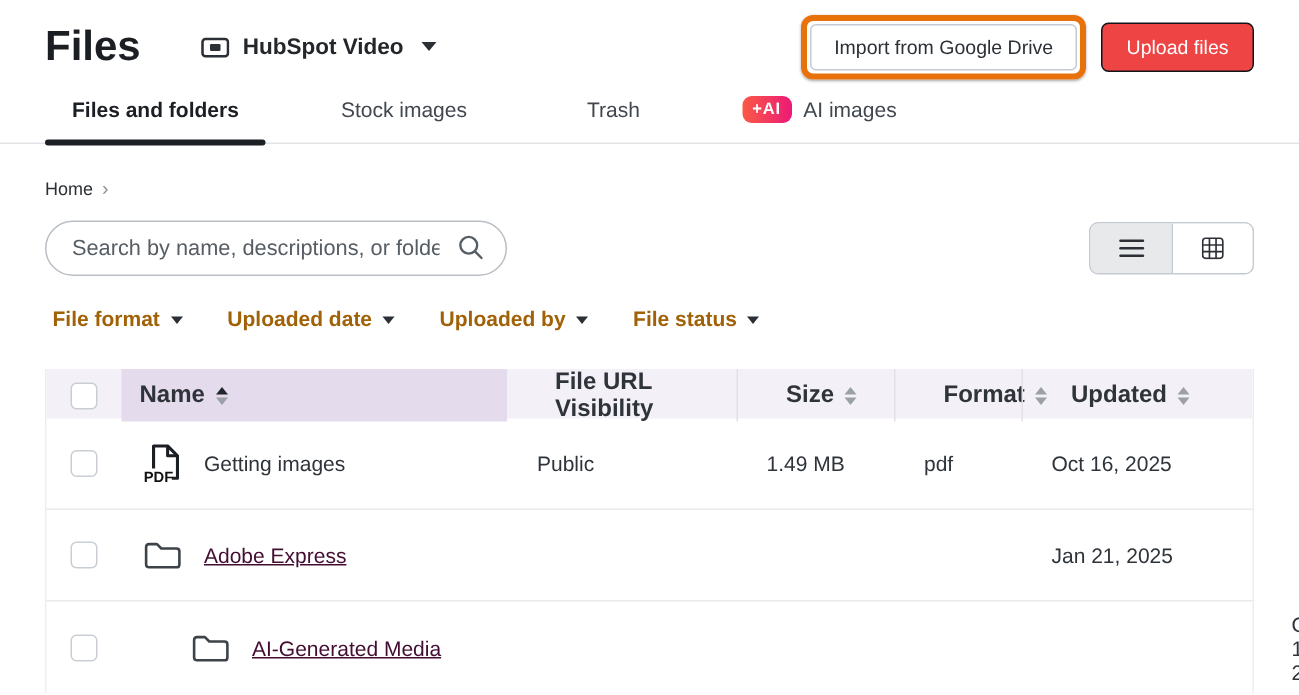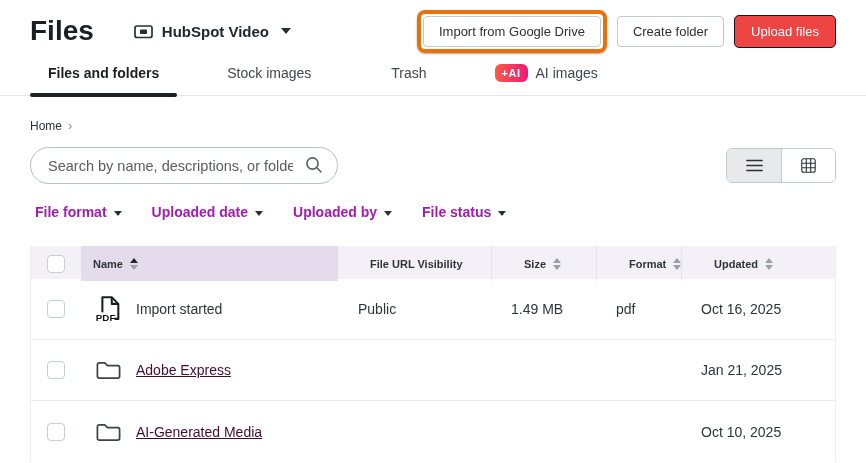--- a/index.html
+++ b/index.html
@@ -42,40 +42,40 @@
     font-family:"Liberation Sans",sans-serif; }
   .search-input::placeholder { color:#565d64; opacity:1; }
   .search-ic { position:absolute; right:15px; top:9px; }
   .view-toggle { display:flex; border:1px solid #c5cad0; border-radius:6px; overflow:hidden; height:35px; }
   .vt-btn { width:54px; display:flex; align-items:center; justify-content:center; background:#fff; cursor:pointer; }
   .vt-btn.active { background:#e7e9eb; }
   .vt-btn + .vt-btn { border-left:1px solid #c5cad0; }
 
   
   .filters { display:flex; gap:30px; padding:20px 30px 0 35px; }
-  .filter { display:flex; align-items:center; gap:7px; font-size:14px; font-weight:700; color:#a21caf; cursor:pointer; }
+  .filter { display:flex; align-items:center; gap:7px; font-size:14px; font-weight:700; color:#a16207; cursor:pointer; }
   .fcaret { width:0; height:0; border-left:4.5px solid transparent; border-right:4.5px solid transparent;
     border-top:5.5px solid #2b3036; margin-top:2px; }
 
   
   .table { margin:26px 30px 0 30px; border-left:1px solid #ecedef; border-right:1px solid #ecedef; }
   .trow { display:grid; grid-template-columns:50px 257px 153px 105px 85px auto; align-items:center; }
-  .thead { background:#f4f0f7; height:33px; font-size:11px; font-weight:700; color:#2f343a; }
+  .thead { background:#f4f0f7; height:33px; font-size:16px; font-weight:700; color:#2f343a; }
   .th { display:flex; align-items:center; height:35px; padding-left:32px; }
   .th.sorted { background:#e4dbec; }
   .th-check { justify-content:center; padding-left:0; }
   .th.bordered { border-left:1px solid #e5e0ea; }
   .sorts { display:flex; flex-direction:column; gap:2px; margin-left:7px; }
   .tri-up { width:0;height:0;border-left:4px solid transparent;border-right:4px solid transparent;border-bottom:5px solid #9aa0a6; }
   .tri-dn { width:0;height:0;border-left:4px solid transparent;border-right:4px solid transparent;border-top:5px solid #9aa0a6; }
   .tri-up.on { border-bottom-color:#23272c; }
 
   .brow { height:61px; border-bottom:1px solid #e8eaed; font-size:14px; color:#2f343a; }
   .brow:first-of-type { border-top:1px solid #e8eaed; }
-  .brow:last-of-type { border-bottom:none; }
+  .brow:last-of-type { border-bottom:none;gap:32px; }
   .cell { padding-left:20px; }
   .cell-check { display:flex; justify-content:center; padding-left:0; }
   .cell-name { display:flex; align-items:center; gap:13px; padding-left:12px; }
   .th-name-pad { padding-left:12px; }
   .checkbox { width:18px; height:18px; border:1.5px solid #c9ced4; border-radius:4px; background:#fff; cursor:pointer; }
   .folder-link { font-weight:400; color:#430d31; text-decoration:underline; cursor:pointer; }
   .icon-box { width:30px; display:flex; justify-content:center; }
 </style>
 </head>
 <body>
@@ -89,21 +89,20 @@
           <rect x="6" y="5.4" width="7" height="4.6" rx="0.8" fill="#2b3036"></rect>
         </svg>
     </span>
     <span class="picker-label">HubSpot Video</span>
     <span class="caret-down"></span>
   </div>
   <div class="actions">
     <div class="annotation">
       <button class="btn">Import from Google Drive</button>
     </div>
-    <button class="btn">Create folder</button>
     <button class="btn dark">Upload files</button>
   </div>
 </div>
 
 <div class="tabs">
   <div class="tab active">
     <span>Files and folders</span>
   </div>
   <div class="tab">
     <span>Stock images</span>
@@ -220,21 +219,21 @@
     </div>
     <div class="cell cell-name">
       <span class="icon-box">
         <svg width="30" height="31" viewBox="0 0 32 32">
             <path d="M10 3 H20 L27 10 V26 H10 Z" fill="none" stroke="#1b1f24" stroke-width="2.2" stroke-linejoin="round"></path>
             <path d="M20 3 V10 H27" fill="none" stroke="#1b1f24" stroke-width="2.2" stroke-linejoin="round"></path>
             <rect x="2" y="19" width="21" height="11" fill="#fff"></rect>
             <text x="3" y="28.5" font-size="10.5" font-weight="bold" fill="#111" font-family="Liberation Sans, sans-serif">PDF</text>
           </svg>
       </span>
-      <span>Import started</span>
+      <span>Getting images</span>
     </div>
     <div class="cell">Public</div>
     <div class="cell">1.49 MB</div>
     <div class="cell">pdf</div>
     <div class="cell">Oct 16, 2025</div>
   </div>
 
   <div class="trow brow">
     <div class="cell cell-check">
       <div class="checkbox"></div>

